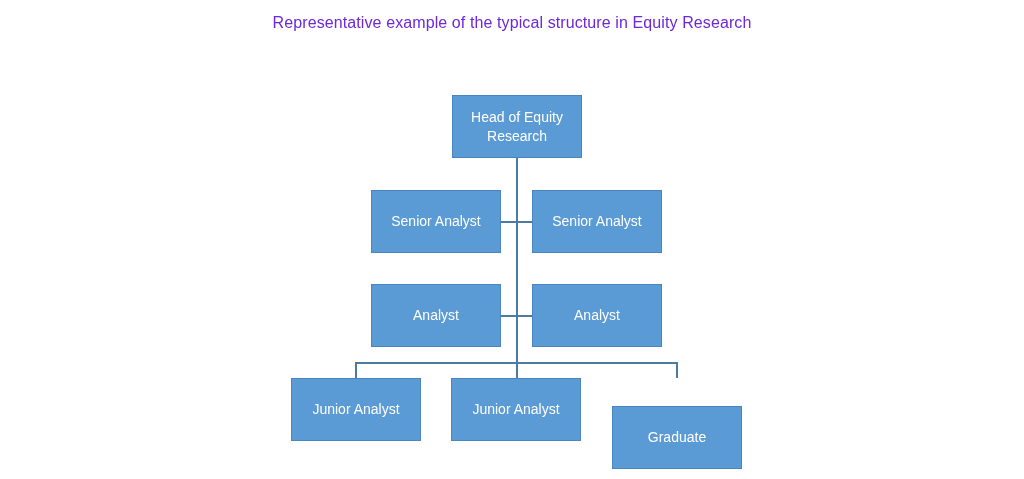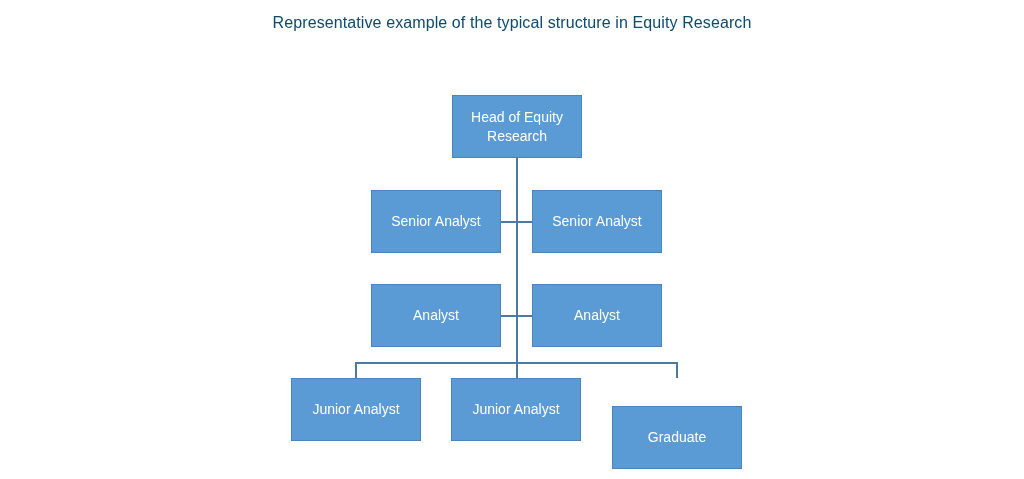--- a/index.html
+++ b/index.html
@@ -16,21 +16,21 @@
     overflow: hidden;
   }
   .diagram-title {
     position: absolute;
     top: 14px;
     left: 0;
     width: 1024px;
     text-align: center;
     font-size: 16px;
     font-weight: 400;
-    color: #0c4a6e;
+    color: #6d28d9;
     letter-spacing: 0.1px;
   }
   .node {
     position: absolute;
     width: 130px;
     height: 63px;
     background: #5b9bd5;
     border: 1px solid #4a85c2;
     box-sizing: border-box;
     display: flex;

